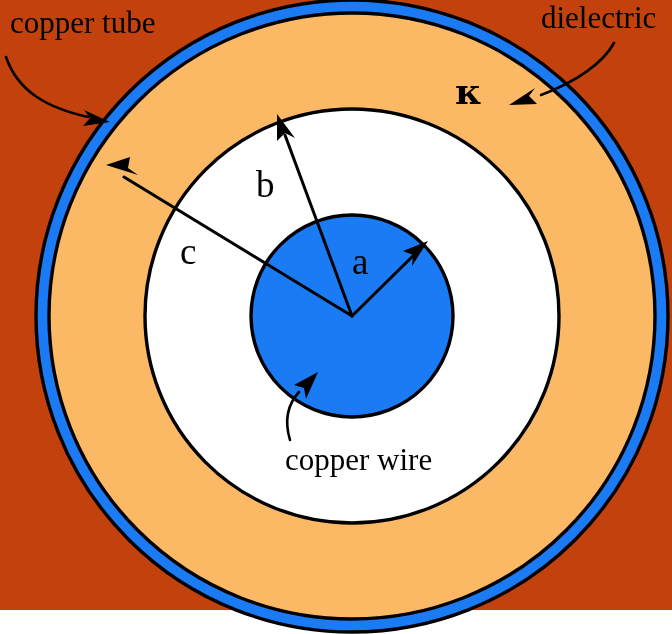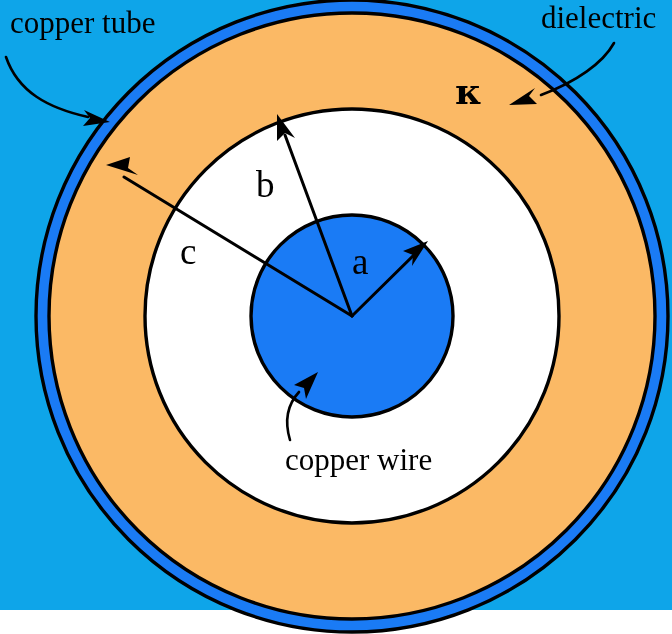--- a/index.html
+++ b/index.html
@@ -10,21 +10,21 @@
   body {
     width: 672px;
     height: 634px;
     overflow: hidden;
     font-family: "Liberation Serif", "DejaVu Serif", serif;
   }
   #figure-root {
     position: relative;
     width: 672px;
     height: 610px;
-    background: #0ea5e9;
+    background: #c2410c;
   }
   svg.diagram {
     display: block;
     width: 672px;
     height: 634px;
   }
   .ann-label {
     font-family: "Liberation Serif", "DejaVu Serif", serif;
     fill: #000000;
     font-size: 31px;

